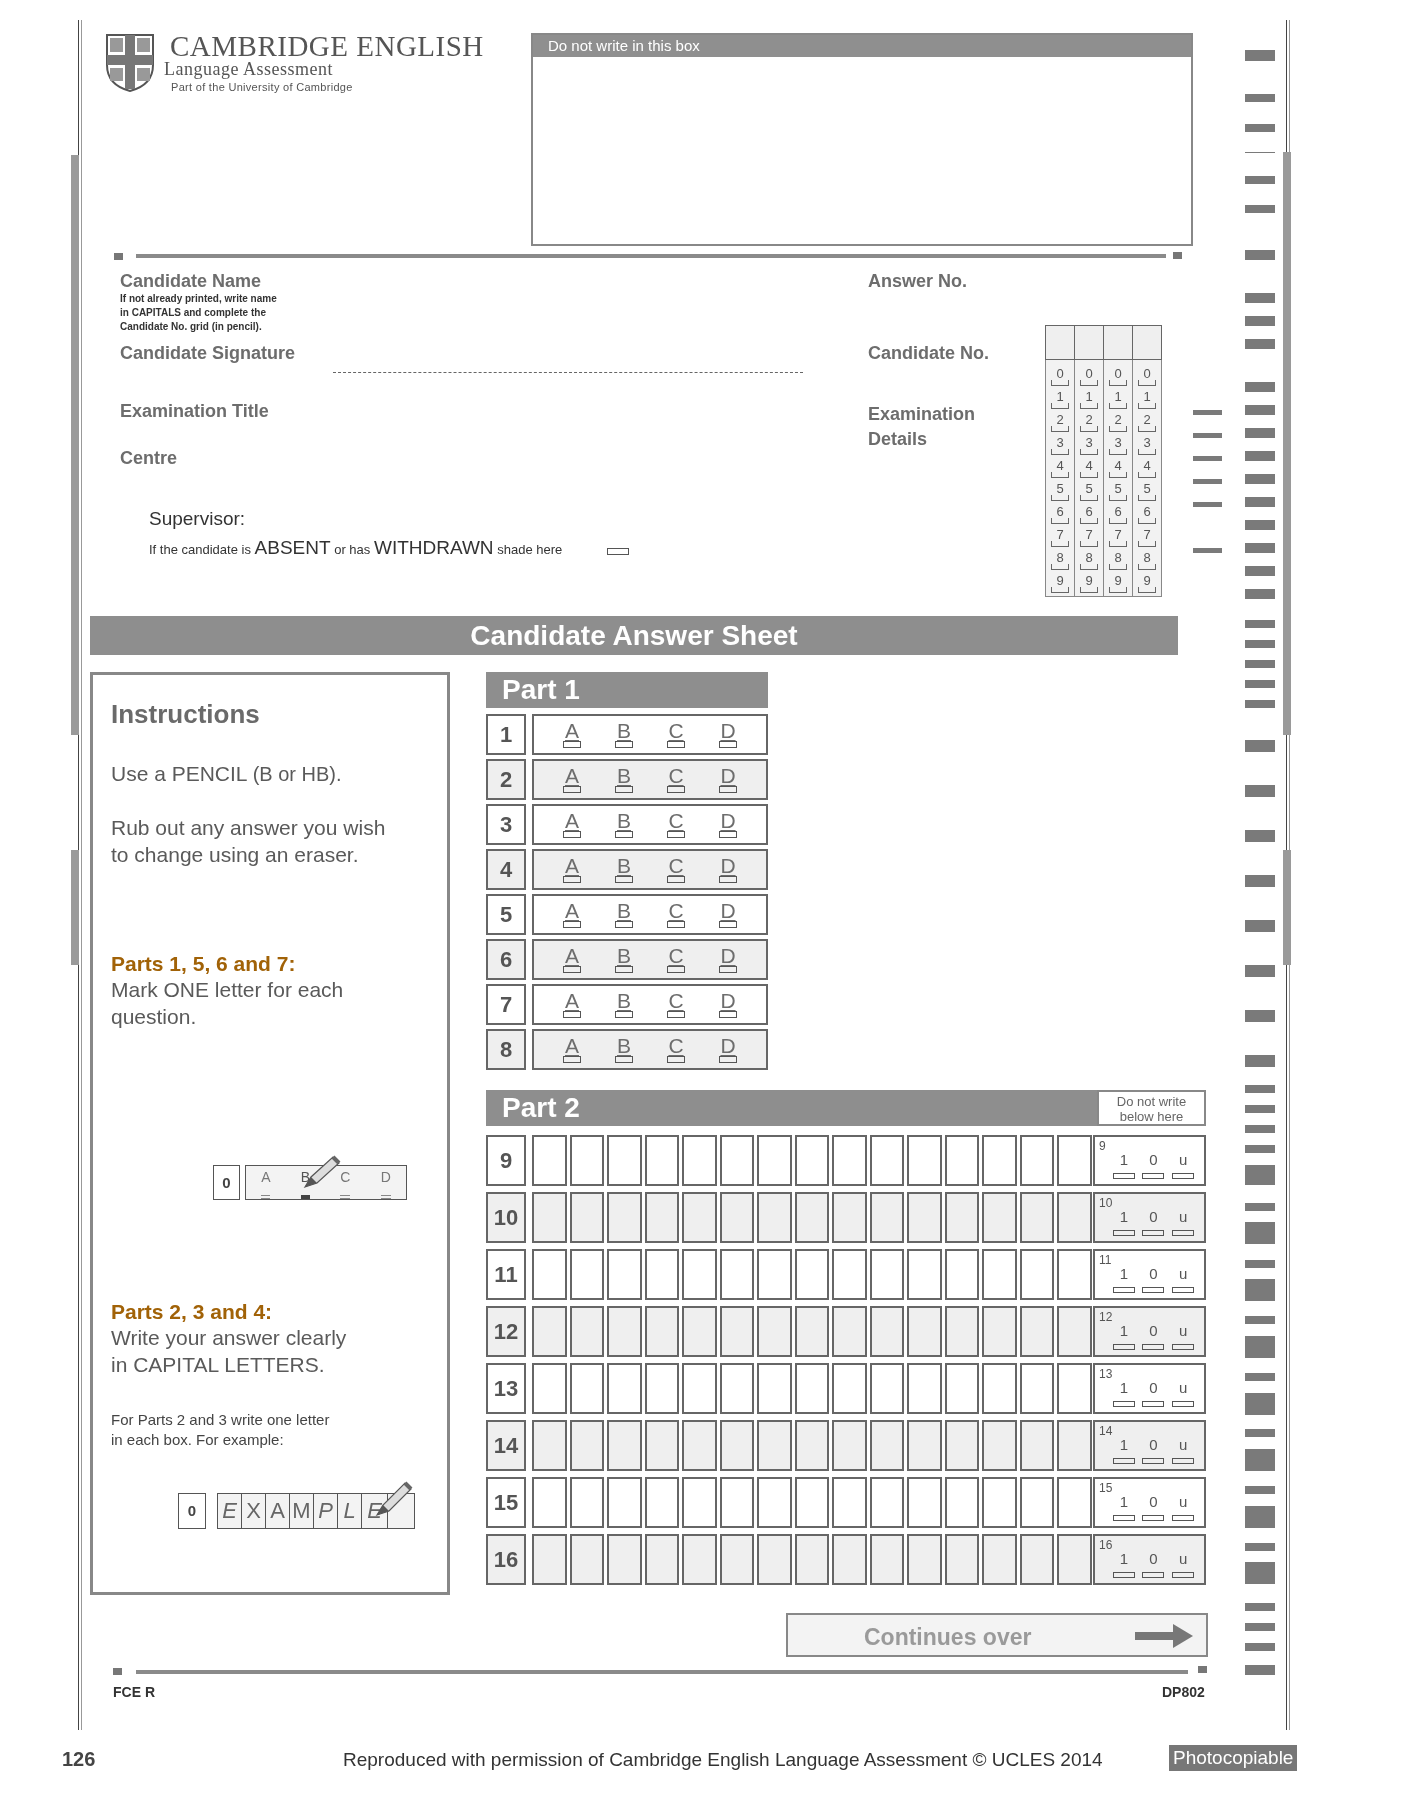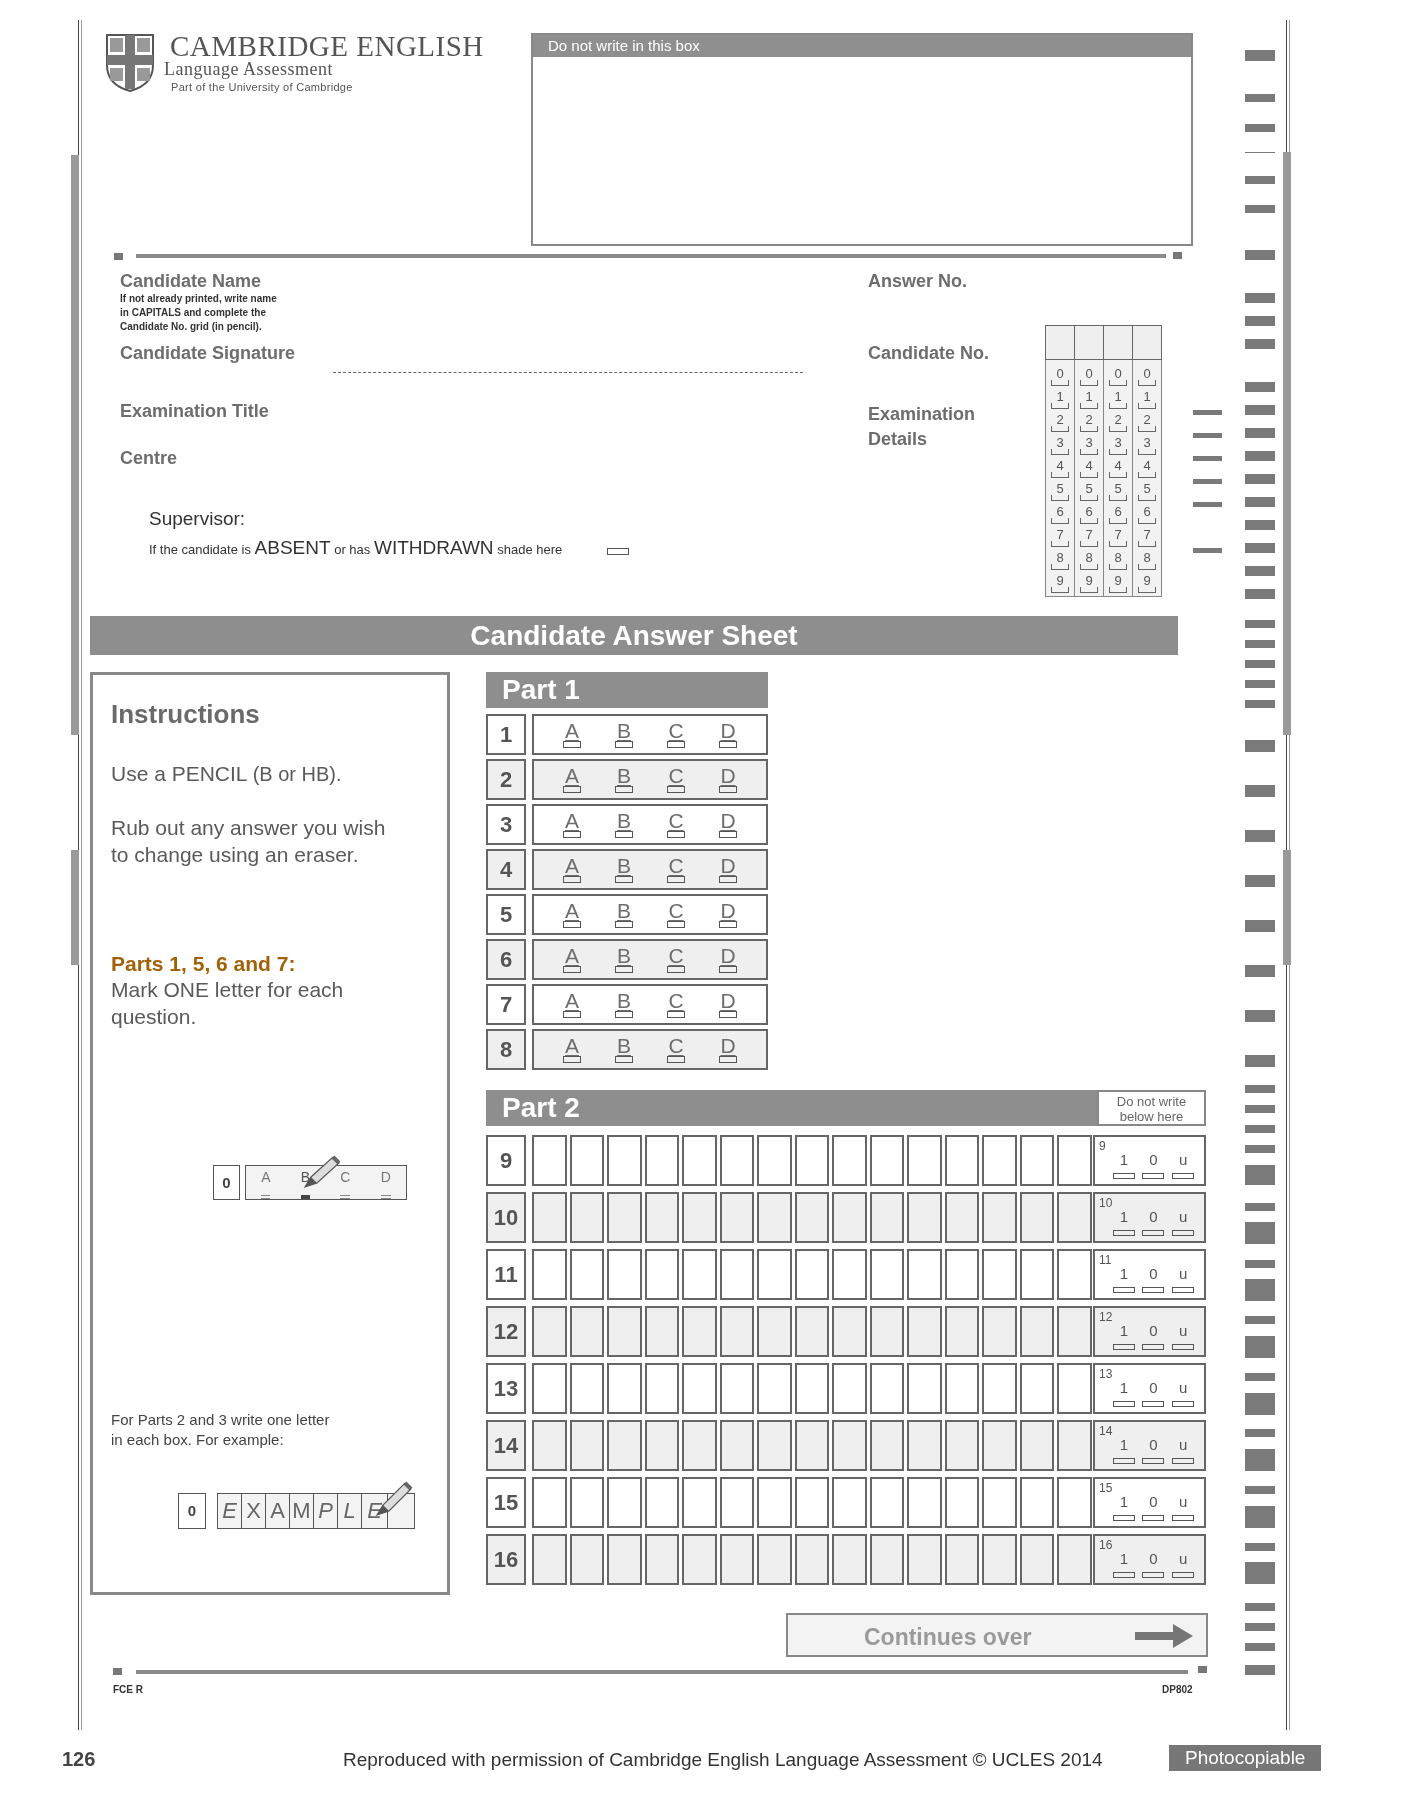--- a/index.html
+++ b/index.html
@@ -57,24 +57,24 @@
   .p2mark .sup { position: absolute; left: 4px; top: 2px; font-size: 12px; color: #555; }
   .p2mark .vals { position: absolute; left: 14px; right: 6px; top: 14px; display: flex; justify-content: space-around; font-size: 15px; color: #555; }
   .p2mark .bubbles { position: absolute; left: 14px; right: 6px; top: 36px; display: flex; justify-content: space-around; }
   .p2mark .bubbles span { width: 22px; height: 6px; border: 1px solid #555; display: block; }
 
   .dnw-small { left: 1097px; top: 1090px; width: 109px; height: 36px; border: 2px solid #888; background: #fff; font-size: 13px; color: #666; text-align: center; line-height: 15px; padding-top: 2px; }
 
   .cont-box { left: 786px; top: 1613px; width: 422px; height: 44px; border: 2px solid #888; background: #f3f3f3; }
   .cont-label { position: absolute; left: 76px; top: 9px; font-size: 23px; font-weight: bold; color: #9a9a9a; }
 
-  .code { font-size: 10px; font-weight: bold; color: #333; }
+  .code { font-size: 14px; font-weight: bold; color: #333; }
   .footer-num { font-size: 20px; font-weight: bold; color: #444; }
   .footer-text { font-size: 19px; color: #333; }
-  .photocopy { background: #777; color: #fff; font-size: 19px; padding: 2px 16px; }
+  .photocopy { background: #777; color: #fff; font-size: 19px; padding: 2px 4px; }
 </style>
 </head>
 <body>
 
 <div class="vline" style="left:78px; top:20px; height:1710px;"></div>
 <div class="vline" style="left:81px; top:20px; height:1710px; background:#999;"></div>
 <div class="vbar" style="left:71px; top:155px; height:580px;"></div>
 <div class="vbar" style="left:71px; top:850px; height:115px;"></div>
 <div class="vline" style="left:1286px; top:20px; height:1710px;"></div>
 <div class="vline" style="left:1289px; top:20px; height:1710px; background:#999;"></div>
@@ -280,20 +280,25 @@
       <span style="font-size:14px; color:#555; border-bottom:4px solid #444;">B</span>
       <span style="font-size:14px; color:#777; border-bottom:4px double #888;">C</span>
       <span style="font-size:14px; color:#777; border-bottom:4px double #888;">D</span>
     </div>
     <svg class="abs" style="left:88px; top:-12px;" width="40" height="38" viewBox="0 0 40 38">
       <path d="M4 34 L10 24 L32 4 L38 10 L16 30 Z" fill="#ddd" stroke="#555" stroke-width="1.2"></path>
       <path d="M32 4 L38 10" stroke="#666" stroke-width="4"></path>
       <path d="M4 34 L10 24 L16 30 Z" fill="#555"></path>
     </svg>
   </div>
+  <div class="abs" style="left:18px; top:625px;">
+    <div class="instr-b">Parts 2, 3 and 4:</div>
+    <div class="instr-t">Write your answer clearly</div>
+    <div class="instr-t">in CAPITAL LETTERS.</div>
+  </div>
   <div class="abs instr-s" style="left:18px; top:735px;">
     <div>For Parts 2 and 3 write one letter</div>
     <div>in each box. For example:</div>
   </div>
 
   <div class="abs" style="left:85px; top:818px;">
     <div class="abs" style="left:0; top:0; width:28px; height:36px; border:1px solid #555; text-align:center; font-weight:bold; font-size:15px; line-height:34px; color:#444;">0</div>
     <div class="abs" style="left:39px; top:0; display:flex; height:36px; border:1px solid #555; background:#f3f3f3;">
       <span style="width:24px; border-right:1px solid #555; text-align:center; font-size:22px; line-height:34px; color:#666; font-style:italic;">E</span>
       <span style="width:24px; border-right:1px solid #555; text-align:center; font-size:22px; line-height:34px; color:#666;">X</span>

